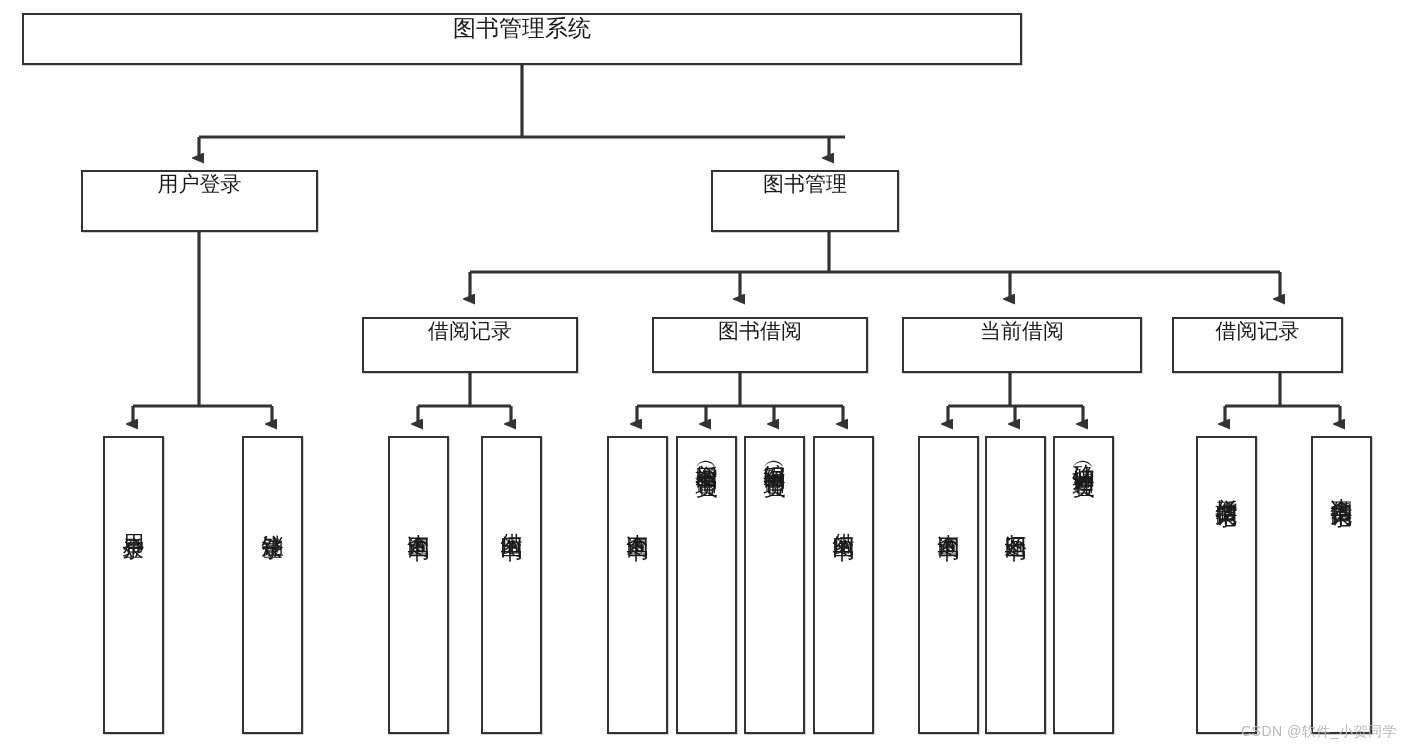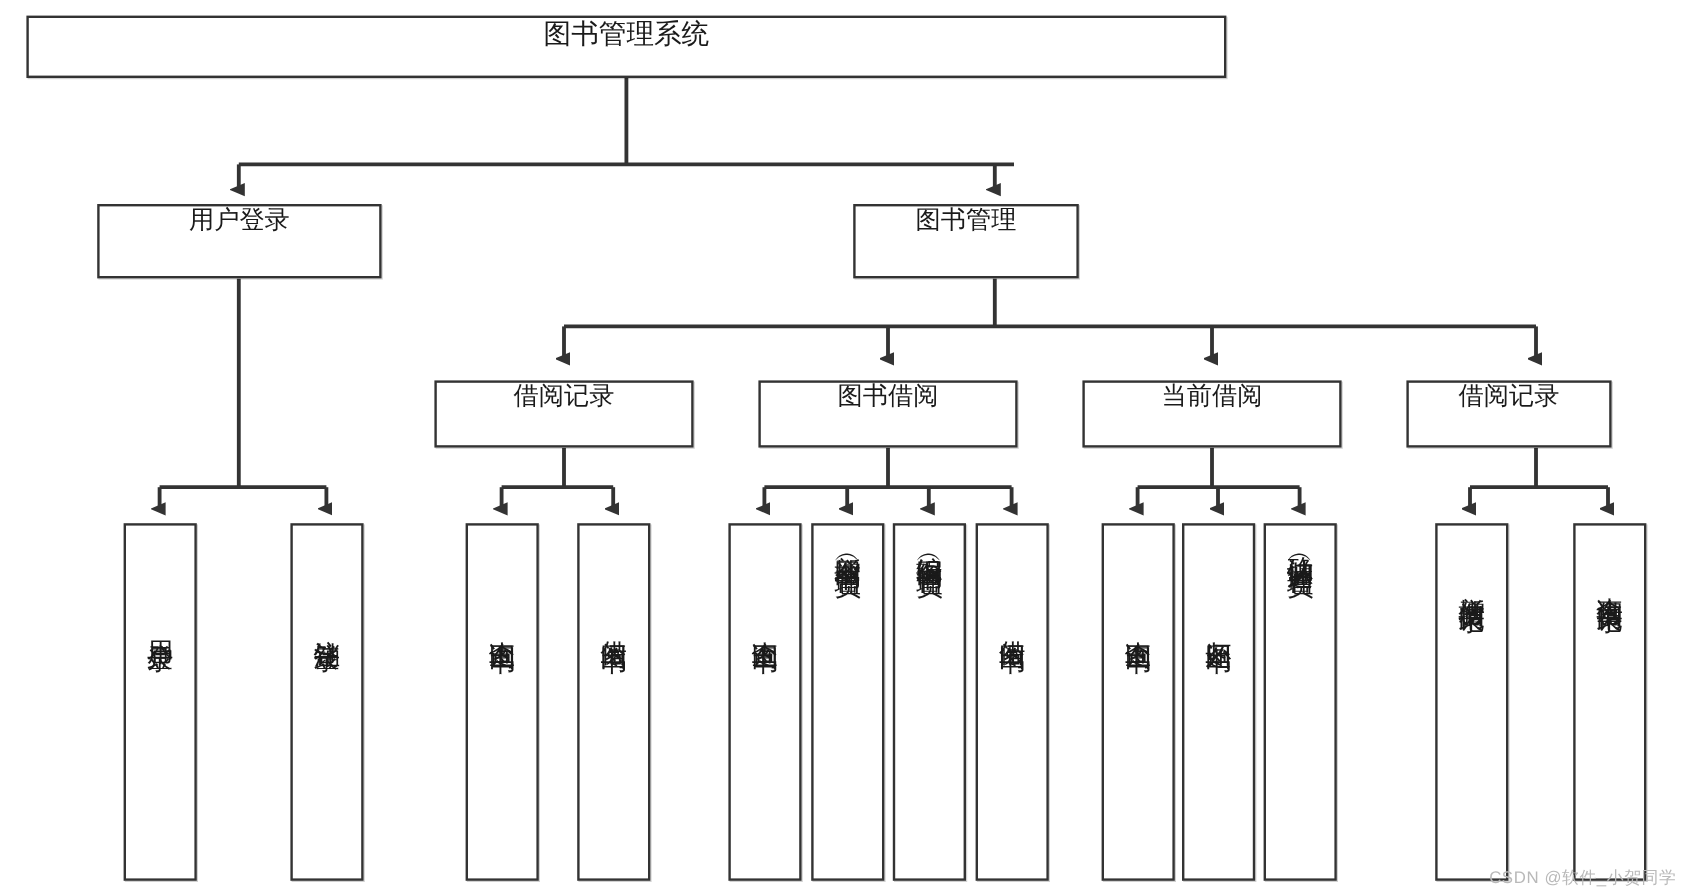--- a/index.html
+++ b/index.html
@@ -129,24 +129,24 @@
   <div class="node horiz" style="left:81px;top:170px;width:237px;height:62px;">
     <span class="lbl">用户登录</span>
   </div>
   <div class="node horiz" style="left:711px;top:170px;width:188px;height:62px;">
     <span class="lbl">图书管理</span>
   </div>
 
   <div class="node horiz" style="left:362px;top:317px;width:216px;height:56px;">
     <span class="lbl">借阅记录</span>
   </div>
-  <div class="node horiz" style="left:632px;top:317px;width:216px;height:56px;">
+  <div class="node horiz" style="left:652px;top:317px;width:216px;height:56px;">
     <span class="lbl">图书借阅</span>
   </div>
-  <div class="node horiz" style="left:902px;top:317px;width:216px;height:56px;">
+  <div class="node horiz" style="left:902px;top:317px;width:240px;height:56px;">
     <span class="lbl">当前借阅</span>
   </div>
   <div class="node horiz" style="left:1172px;top:317px;width:171px;height:56px;">
     <span class="lbl">借阅记录</span>
   </div>
 
   <div class="node vert" style="left:103px;top:436px;width:61px;height:298px;padding-top:78px;">
     <span class="lbl">用户登录</span>
   </div>
   <div class="node vert" style="left:242px;top:436px;width:61px;height:298px;padding-top:78px;">

